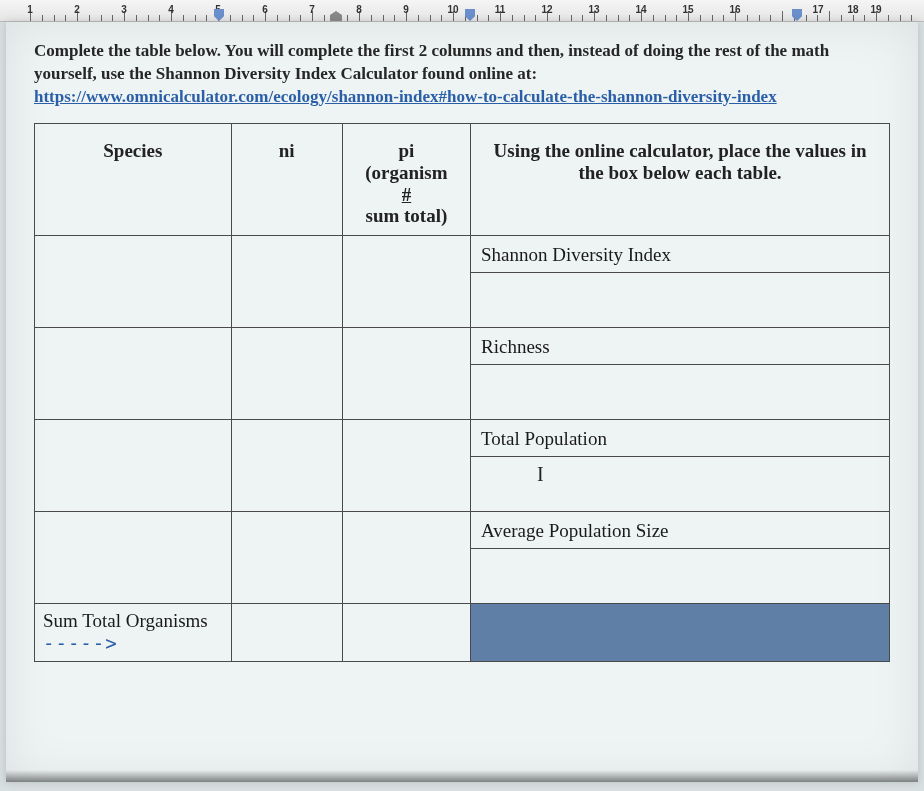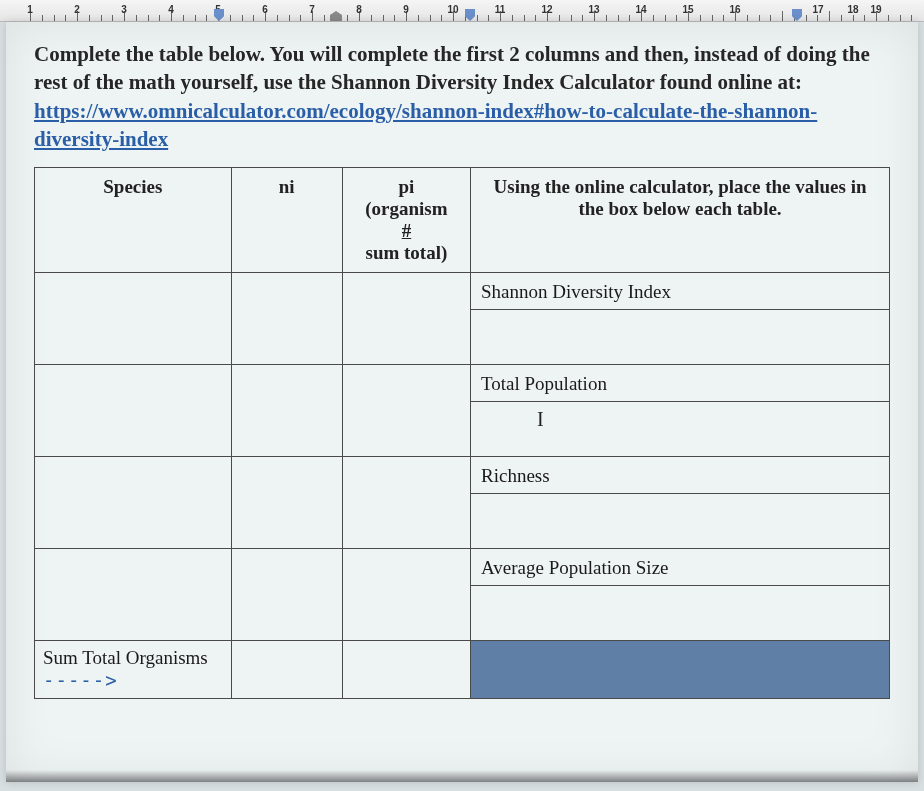--- a/index.html
+++ b/index.html
@@ -59,21 +59,21 @@
     min-height: 760px;
     position: relative;
   }
   .page::after{
     content:"";
     position:absolute; left:0; right:0; bottom:0; height:12px;
     background: linear-gradient(transparent,#1a1a1a);
     opacity:.5;
   }
   .instructions {
-    font-size: 21px;
+    font-size: 17px;
     font-weight: bold;
     color: #262626;
     line-height: 1.35;
     margin-bottom: 14px;
   }
   .instructions a {
     color: #2a5fa8;
     text-decoration: underline;
     font-weight: bold;
   }
@@ -87,21 +87,21 @@
     border: 1.5px solid #4a4a4a;
     padding: 6px 8px;
     vertical-align: top;
     font-size: 19px;
     color: #222;
   }
   table.main th {
     font-weight: bold;
     text-align: center;
     vertical-align: top;
-    padding-top: 8px;
+    padding-top: 16px;
     padding-bottom: 8px;
   }
   .col-species { width: 23%; }
   .col-ni { width: 13%; }
   .col-pi { width: 15%; }
   .col-calc { width: 49%; }
   .pi-head { line-height:1.15; }
   .calc-cell .prompt {
     font-weight: normal;
     color: #1a1a1a;
@@ -275,42 +275,42 @@
         <div class="value-box"></div>
       </td>
     </tr>
 
 
     <tr class="row-h">
       <td></td>
       <td></td>
       <td></td>
       <td class="calc-cell">
+        <div class="prompt">Richness</div>
+        <div class="value-box"></div>
+      </td>
+    </tr>
+
+    <tr class="row-h">
+      <td></td>
+      <td></td>
+      <td></td>
+      <td class="calc-cell">
         <div class="prompt">Total Population</div>
         <div class="value-box">
           <span class="cursor">I</span>
         </div>
       </td>
     </tr>
 
     <tr class="row-h">
       <td></td>
       <td></td>
       <td></td>
       <td class="calc-cell">
-        <div class="prompt">Richness</div>
-        <div class="value-box"></div>
-      </td>
-    </tr>
-
-    <tr class="row-h">
-      <td></td>
-      <td></td>
-      <td></td>
-      <td class="calc-cell">
         <div class="prompt">Average Population Size</div>
         <div class="value-box"></div>
       </td>
     </tr>
 
     <tr class="sum-row" style="height:58px;">
       <td>
         <span>Sum Total Organisms </span><span class="arrow">-----&gt;</span>
       </td>
       <td></td>

